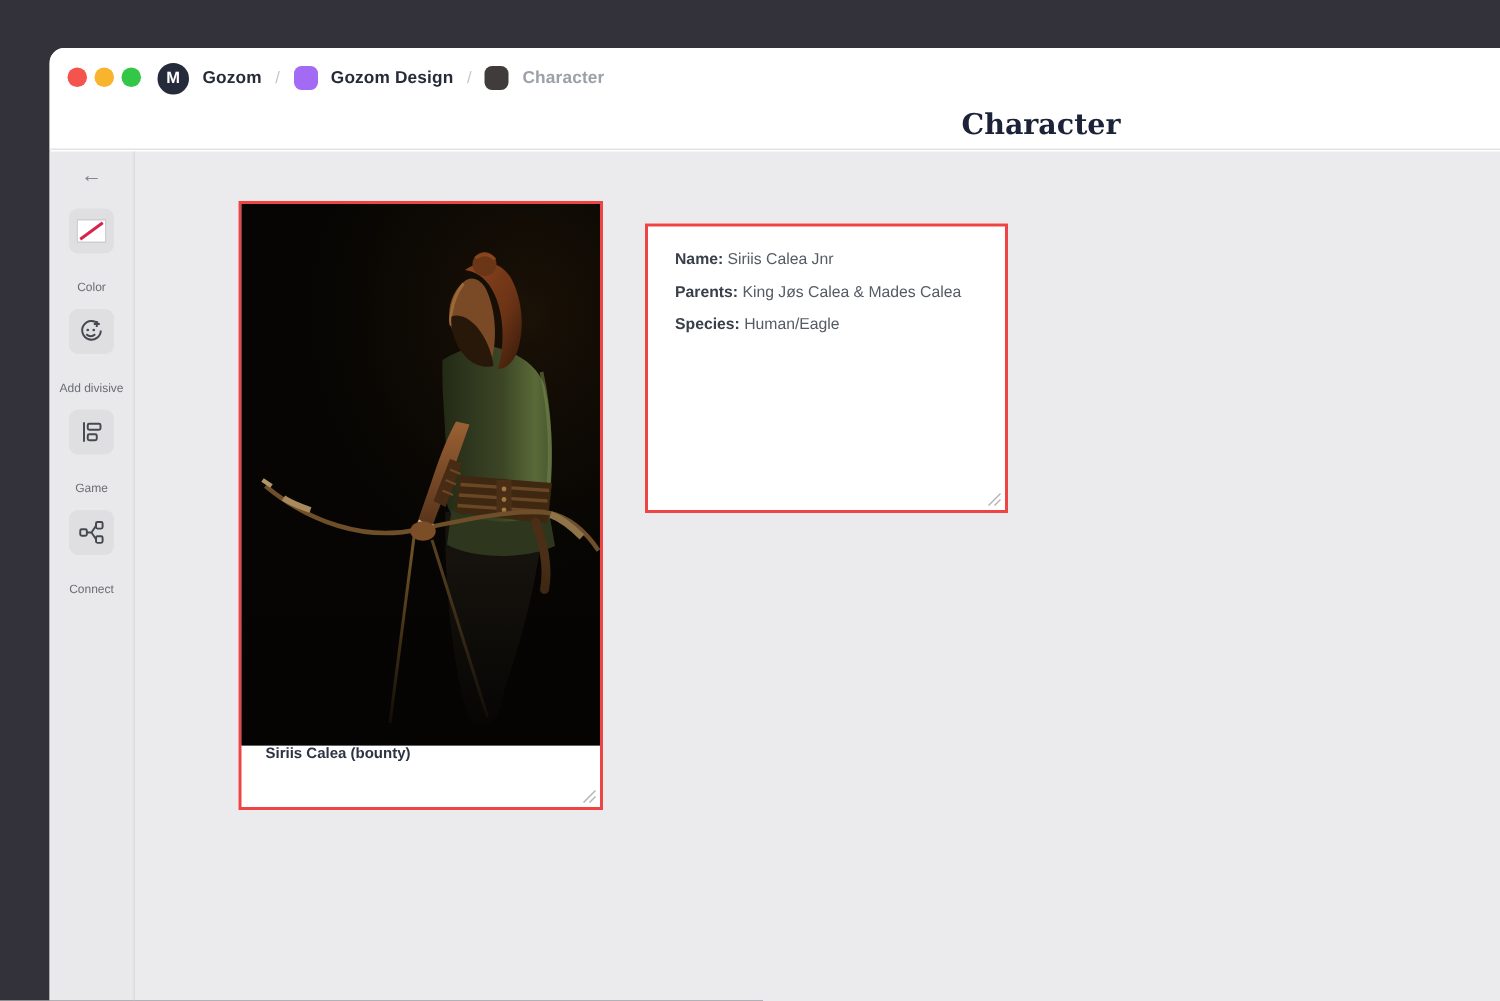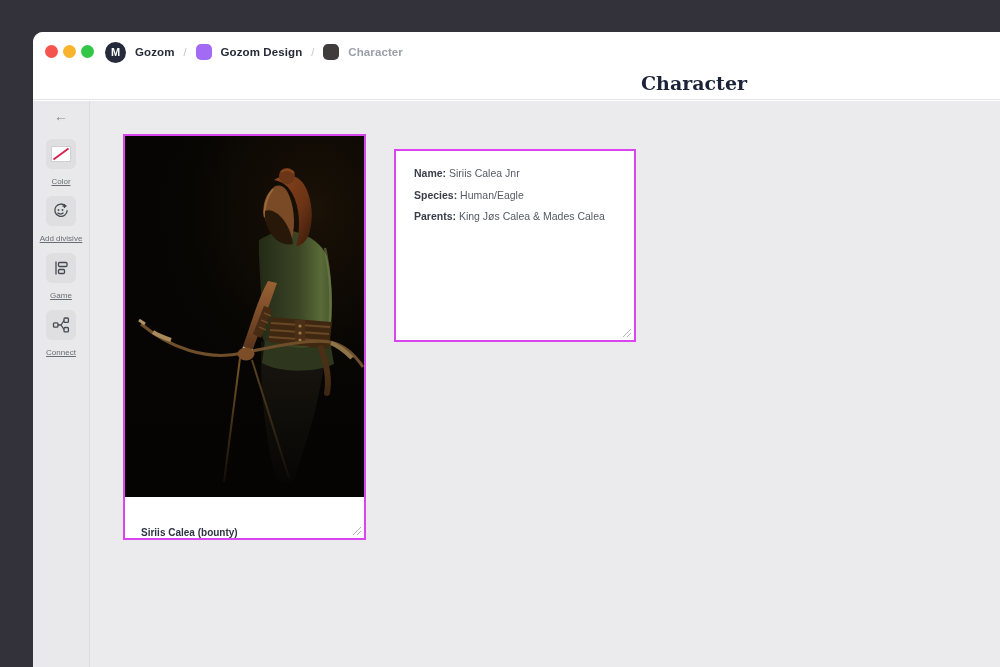--- a/index.html
+++ b/index.html
@@ -32,30 +32,30 @@
   
   .main { position:absolute; top:69px; left:0; right:0; bottom:0; display:flex; }
 
   .sidebar { width:57px; background:#e9e9eb; border-right:1px solid #dcdcdf;
              display:flex; flex-direction:column; align-items:center; }
   .back-btn { margin-top:8px; margin-bottom:16px; color:#85888f; font-size:14px; line-height:14px;
               cursor:default; }
   .tool { display:flex; flex-direction:column; align-items:center; margin-bottom:10px; }
   .tool-btn { width:30px; height:30px; background:#dfdfe2; border-radius:6px;
               display:flex; align-items:center; justify-content:center; }
-  .tool-label { margin-top:8px; font-size:8px; color:#6a6d73; white-space:nowrap;text-decoration:underline; }
+  .tool-label { margin-top:18px; font-size:8px; color:#6a6d73; white-space:nowrap; }
 
   .canvas { flex:1; background:#ebebed; position:relative; }
 
   
-  .card { position:absolute; background:#fff; border:2px solid #d946ef; }
+  .card { position:absolute; background:#fff; border:2px solid #ef4444;margin-left:36px; }
   .image-card { left:33px; top:33px; width:243px; height:406px; }
   .image-area { width:100%; height:361px; background:#060503; overflow:hidden; }
   .image-area svg { display:block; width:100%; height:100%; }
-  .image-caption { height:41px; display:flex; align-items:flex-end; padding-left:16px;
+  .image-caption { height:41px; display:flex; align-items:flex-start; padding-left:16px;
                    font-size:10px; font-weight:bold; color:#2c3342; position:relative; }
 
   .note-card { left:304px; top:48px; width:242px; height:193px; padding:15px 18px 10px 18px; }
   .note-field { font-size:10.5px; line-height:14.5px; color:#555b64; margin-bottom:7px; }
   .note-field b { color:#3a404b; }
 
   .resize-handle { position:absolute; right:2px; bottom:2px; width:10px; height:10px; }
 
   .icon-stroke { stroke:#45494f; fill:none; stroke-width:1.3; }
 </style>
@@ -215,22 +215,22 @@
         <div class="image-caption">
           <span>Siriis Calea (bounty)</span>
           <svg class="resize-handle" width="10" height="10" viewBox="0 0 10 10">
             <path d="M9 1 L1 9 M9 5 L5 9" stroke="#b6b6ba" stroke-width="1" fill="none"></path>
           </svg>
         </div>
       </div>
 
       <div class="card note-card">
         <p class="note-field"><b>Name:</b><span> Siriis Calea Jnr</span></p>
+        <p class="note-field"><b>Parents:</b><span> King Jøs Calea &amp; Mades Calea</span></p>
         <p class="note-field"><b>Species:</b><span> Human/Eagle</span></p>
-        <p class="note-field"><b>Parents:</b><span> King Jøs Calea &amp; Mades Calea</span></p>
         <svg class="resize-handle" width="10" height="10" viewBox="0 0 10 10">
           <path d="M9 1 L1 9 M9 5 L5 9" stroke="#b6b6ba" stroke-width="1" fill="none"></path>
         </svg>
       </div>
 
     </div>
   </div>
 </div>
 
 </body></html>

